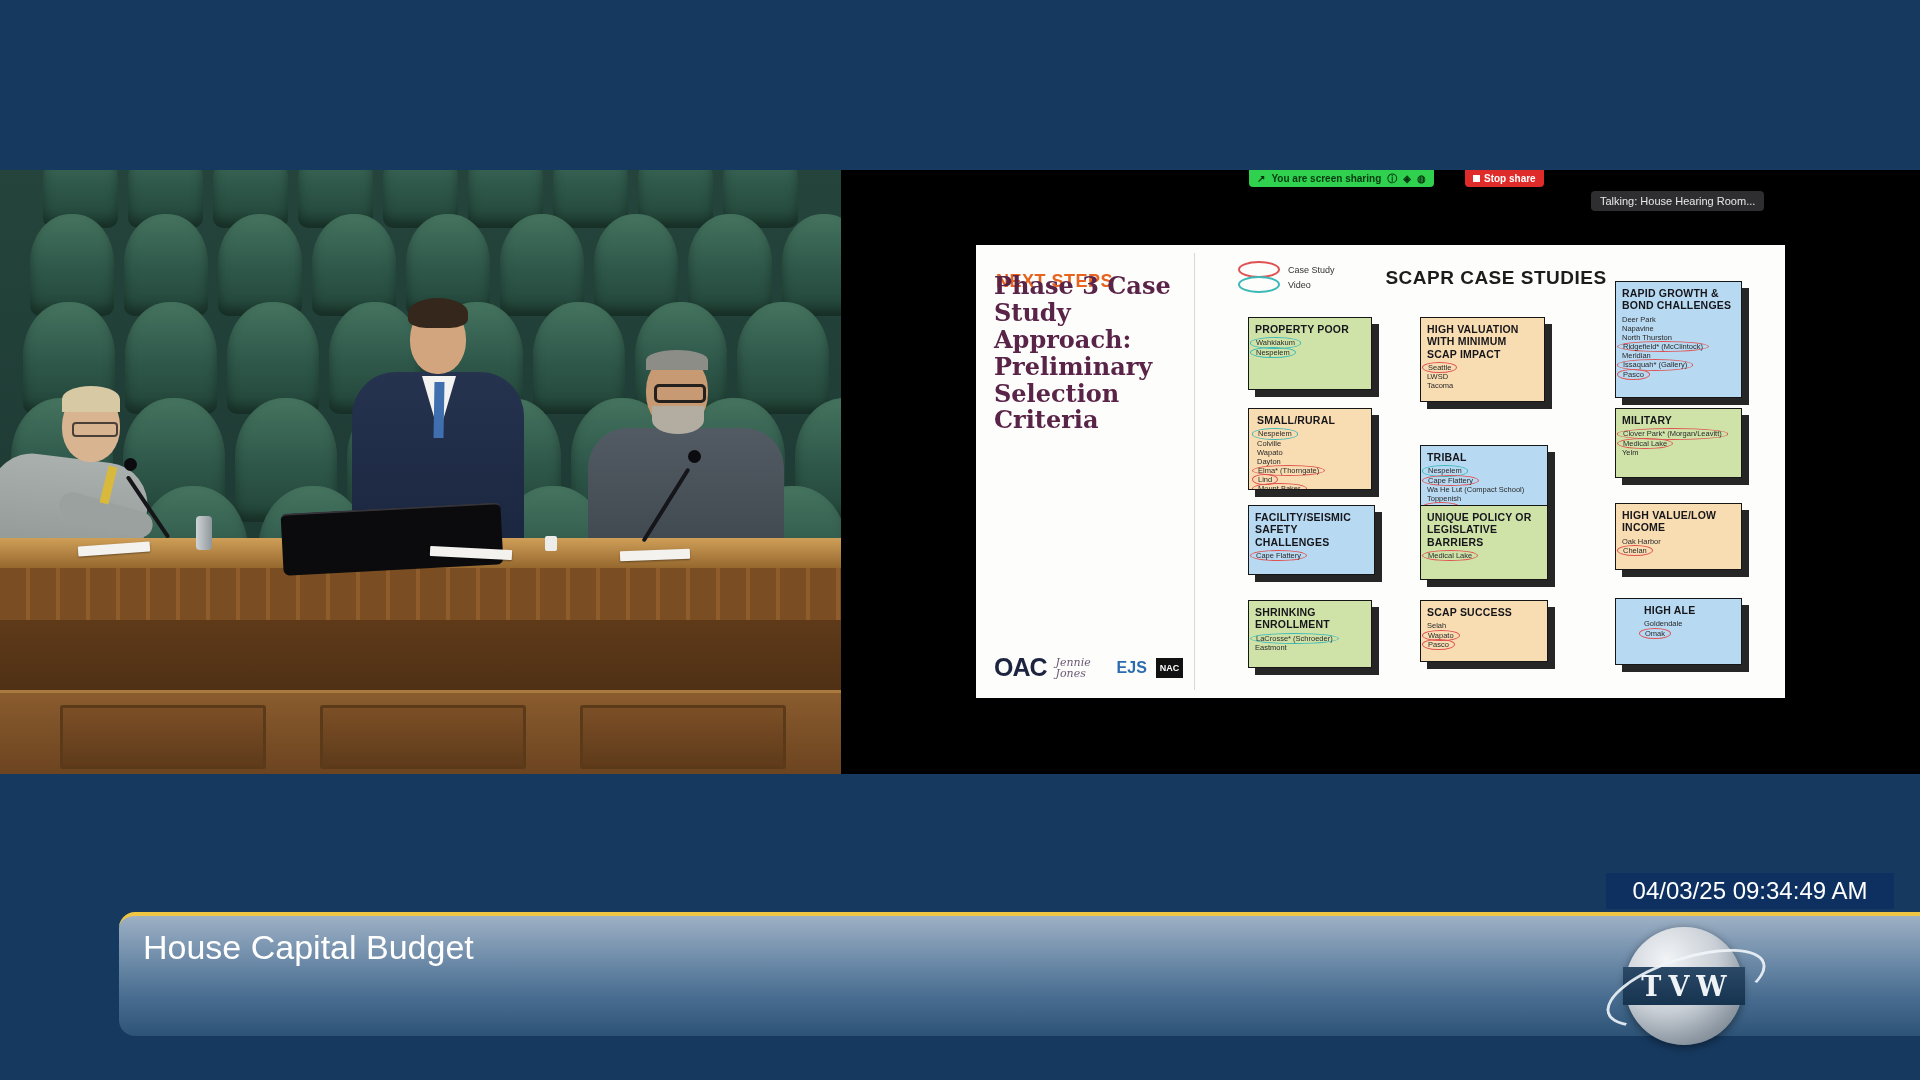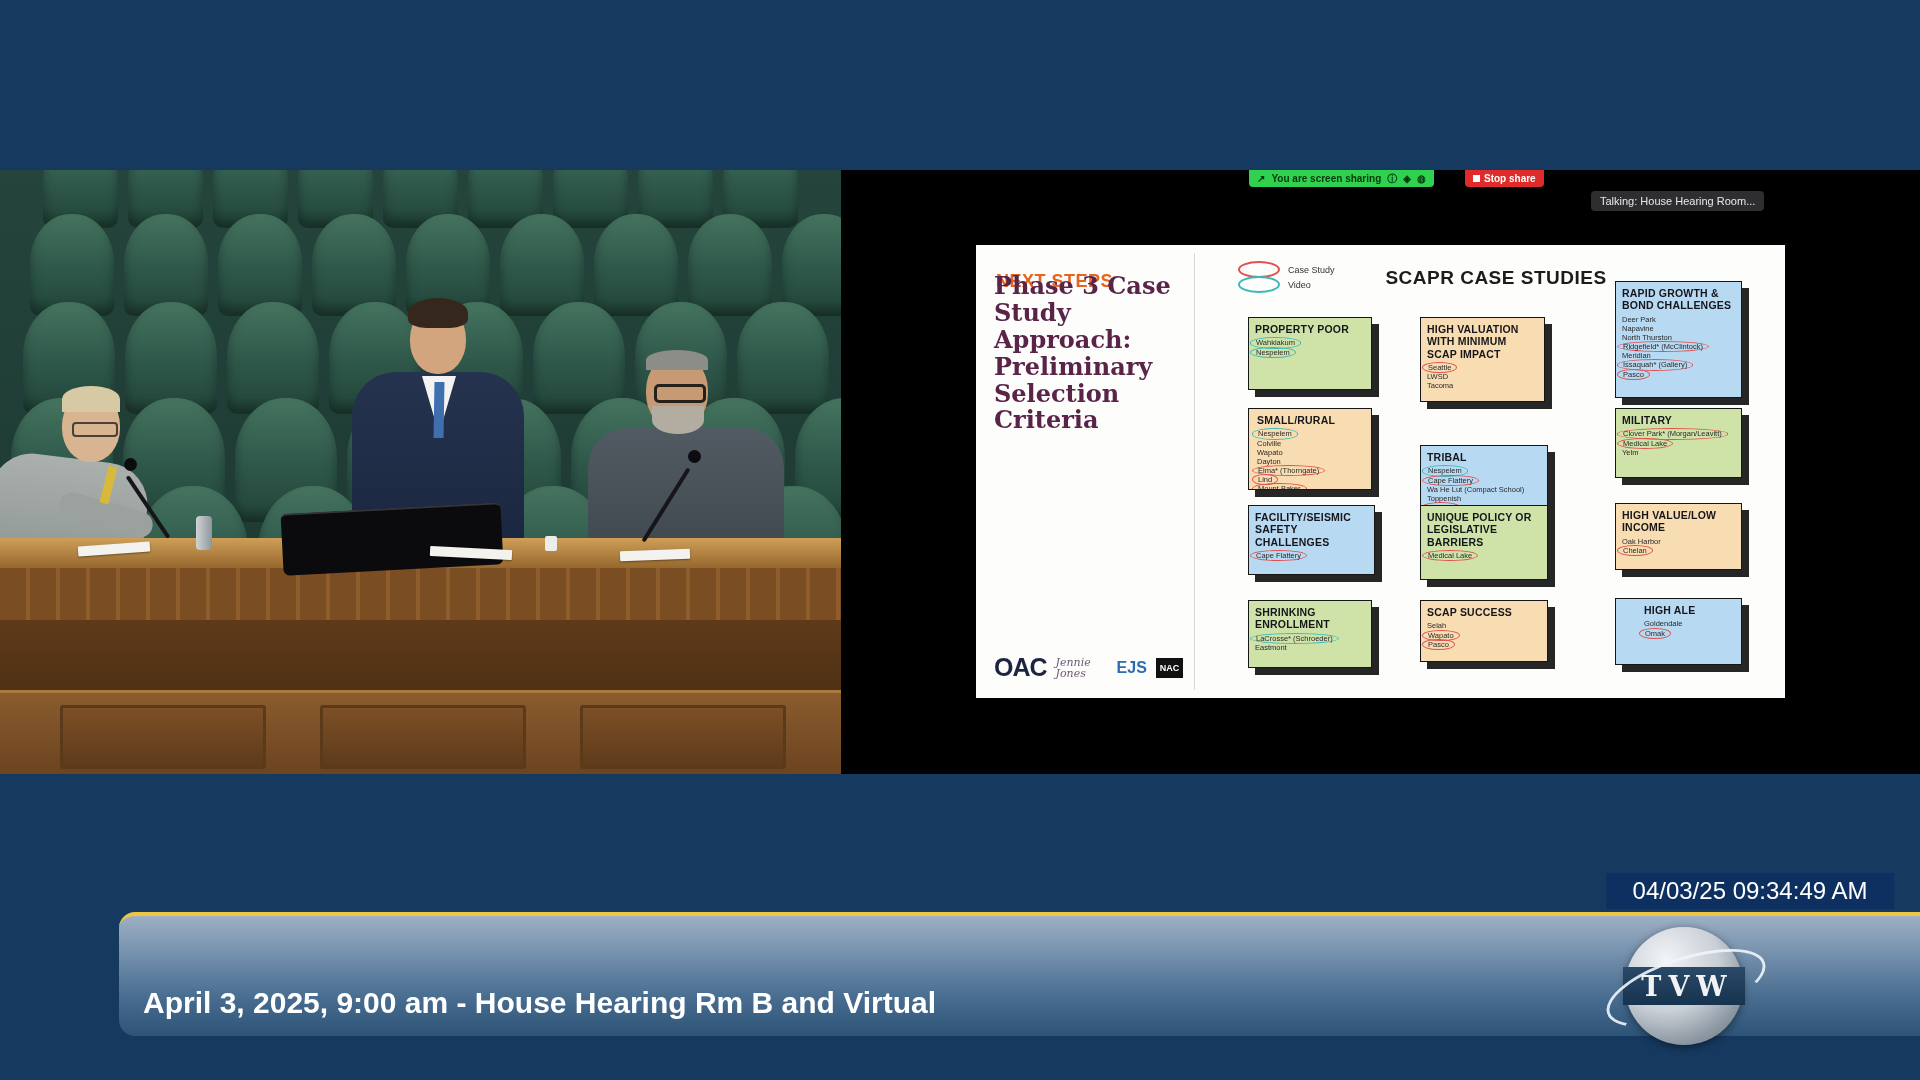--- a/index.html
+++ b/index.html
@@ -318,21 +318,21 @@
         <span id="logo-ejs">EJS</span>
         <span id="logo-nac">NAC</span>
       </div>
     </div>
   </div>
 
   <div id="timestamp-box" class="abs">
     <span id="timestamp">04/03/25 09:34:49 AM</span>
   </div>
   <div id="banner" class="abs"></div>
-  <div id="banner-subtitle" class="abs">April 3, 2025, 9:00 am - House Hearing Rm B and Virtual</div>
+  <div id="banner-title" class="abs">House Capital Budget</div>
   <div id="tvw-logo" class="abs">
     <div id="tvw-band">
       <span id="tvw-text">TVW</span>
     </div>
     <div id="tvw-swoosh"></div>
   </div>
 
 </div>
 
 </body></html>

